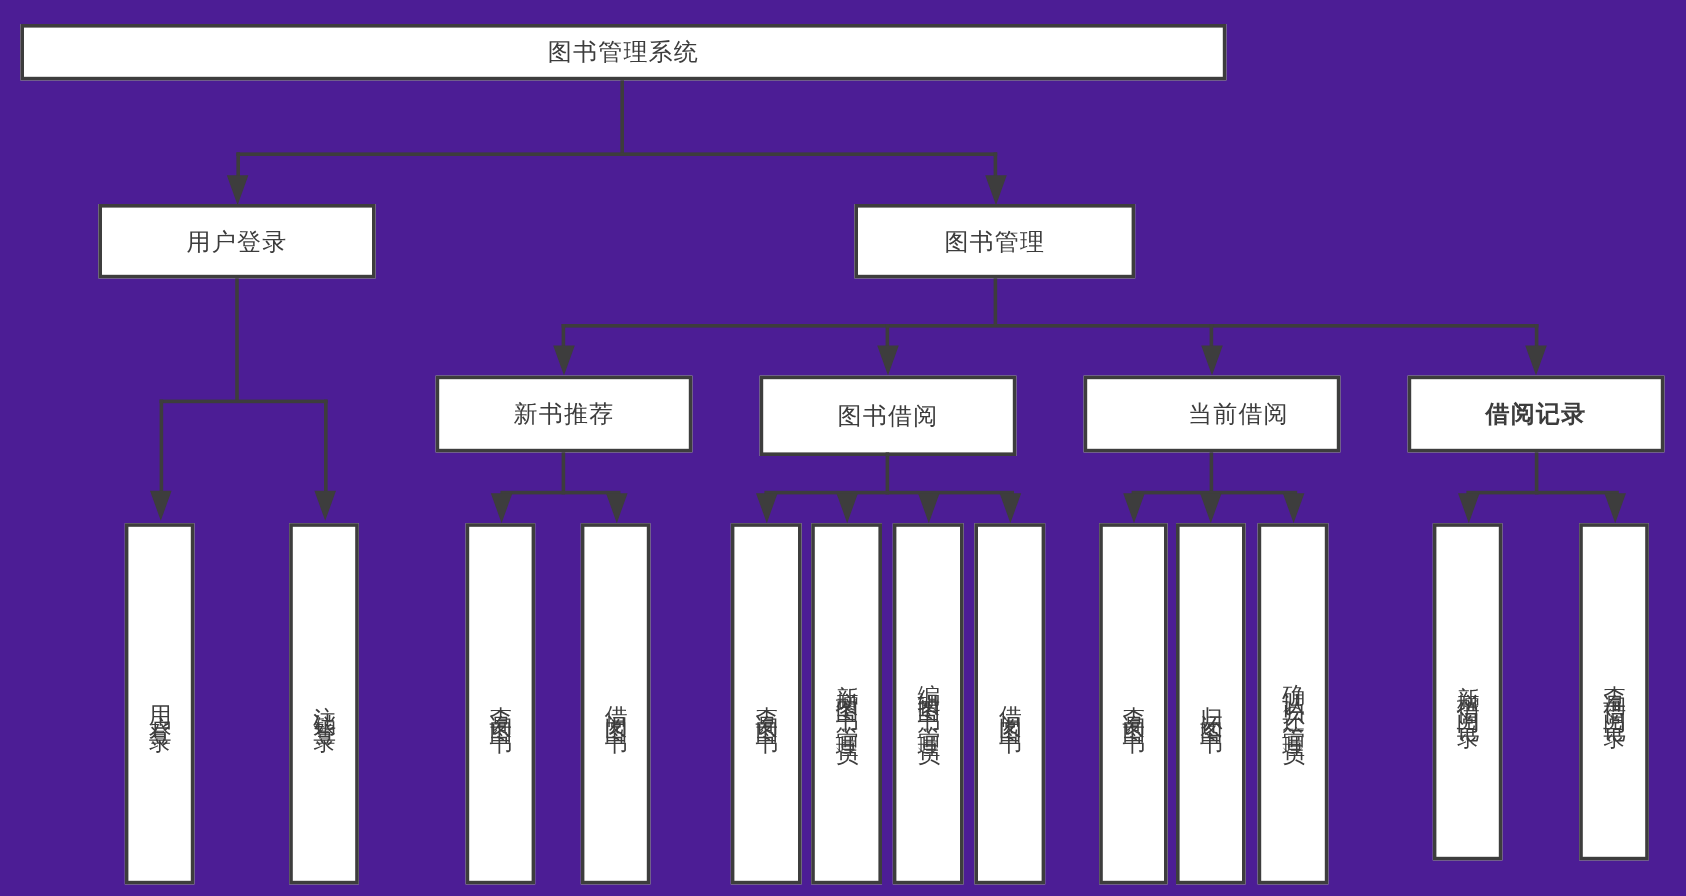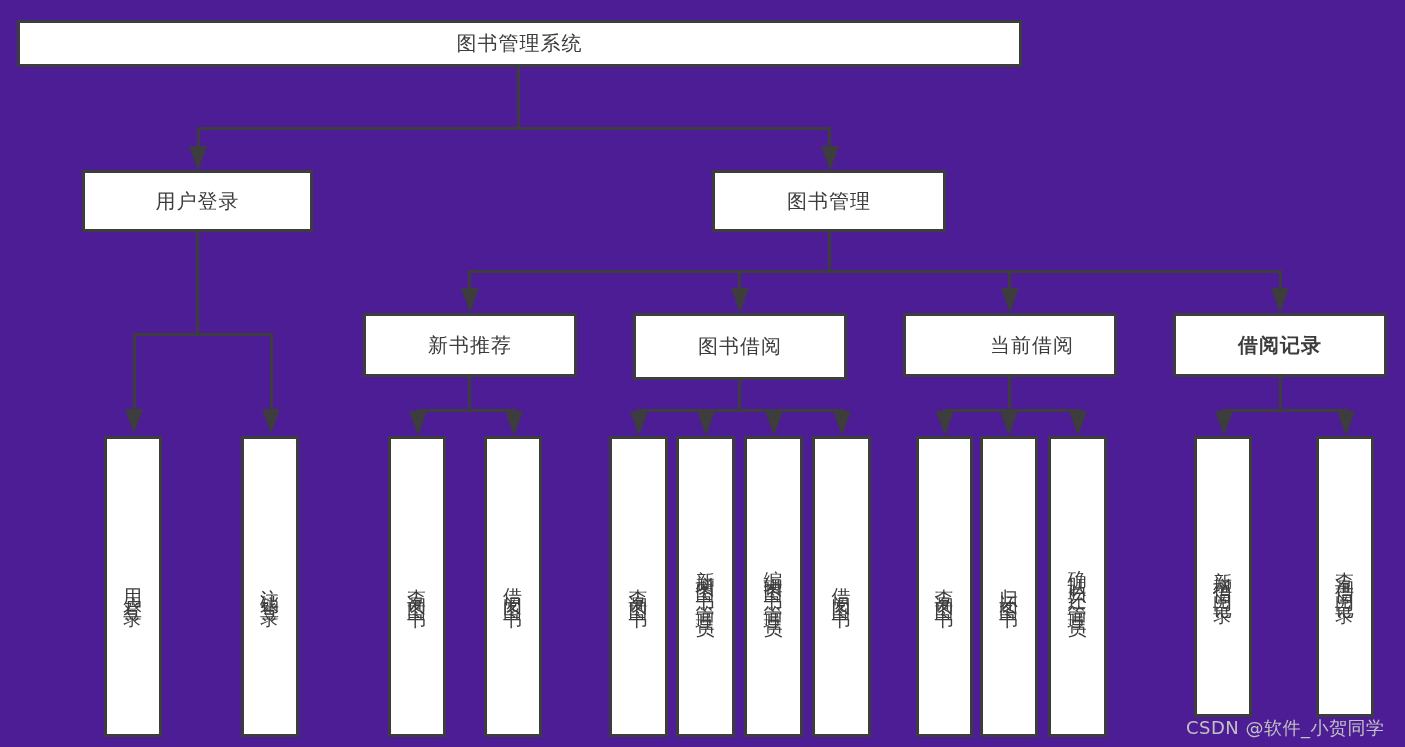--- a/index.html
+++ b/index.html
@@ -148,15 +148,14 @@
     <span class="vtext">确认归还（管理员）</span>
   </div>
 
   <div class="leaf" style="left:1194px;top:436px;width:58px;height:281px;">
     <span class="vtext">新增借阅记录</span>
   </div>
   <div class="leaf" style="left:1316px;top:436px;width:58px;height:281px;">
     <span class="vtext">查询借阅记录</span>
   </div>
 
-  <div class="watermark">CSDN @软件_小贺同学</div>
 
 </div>
 
 </body></html>

